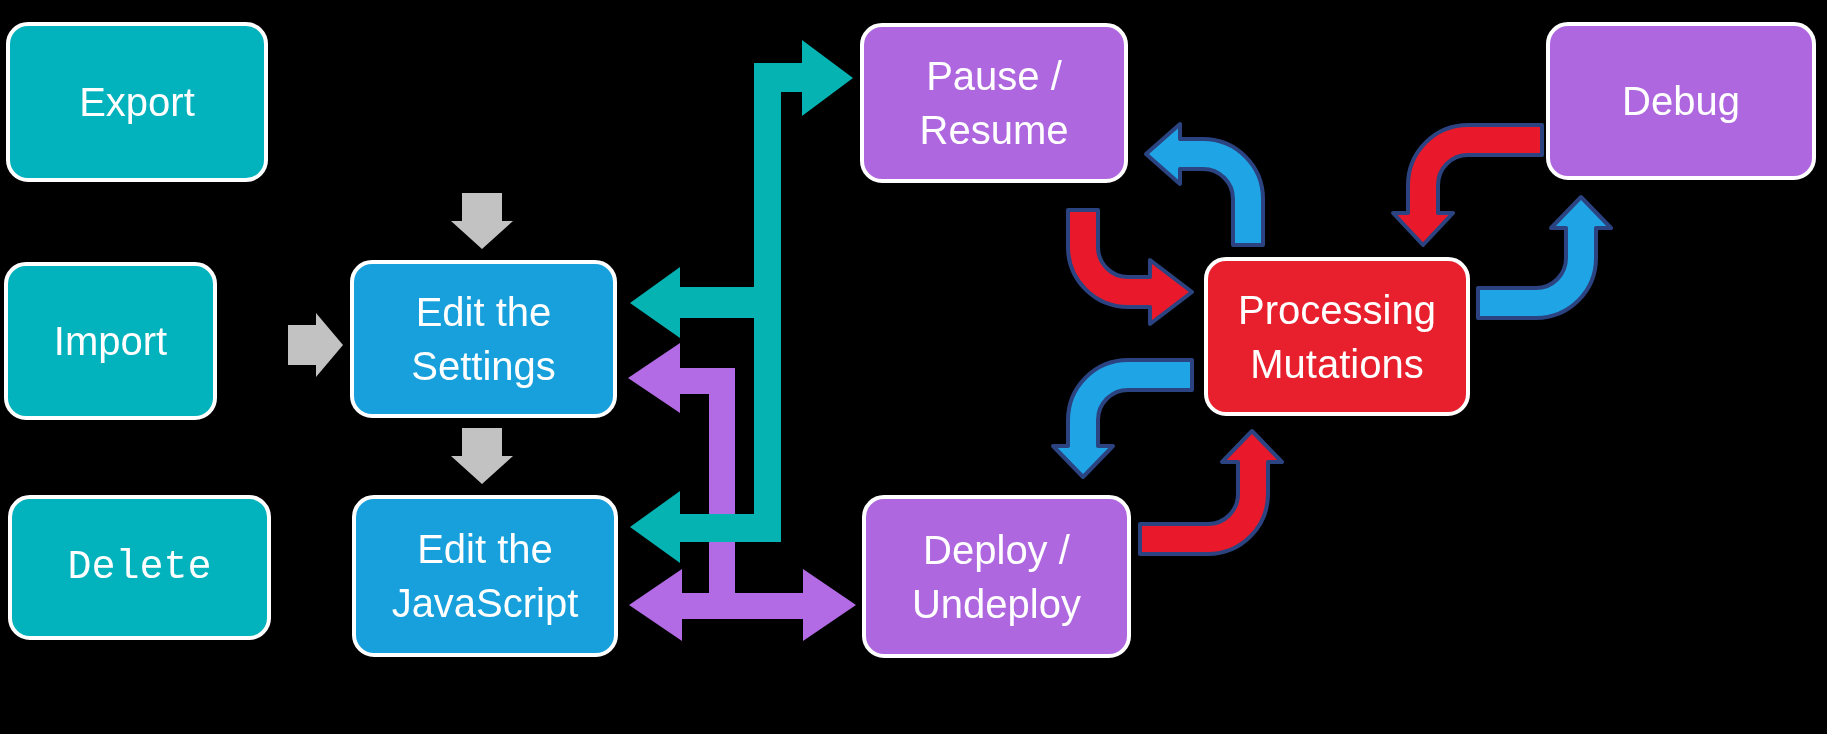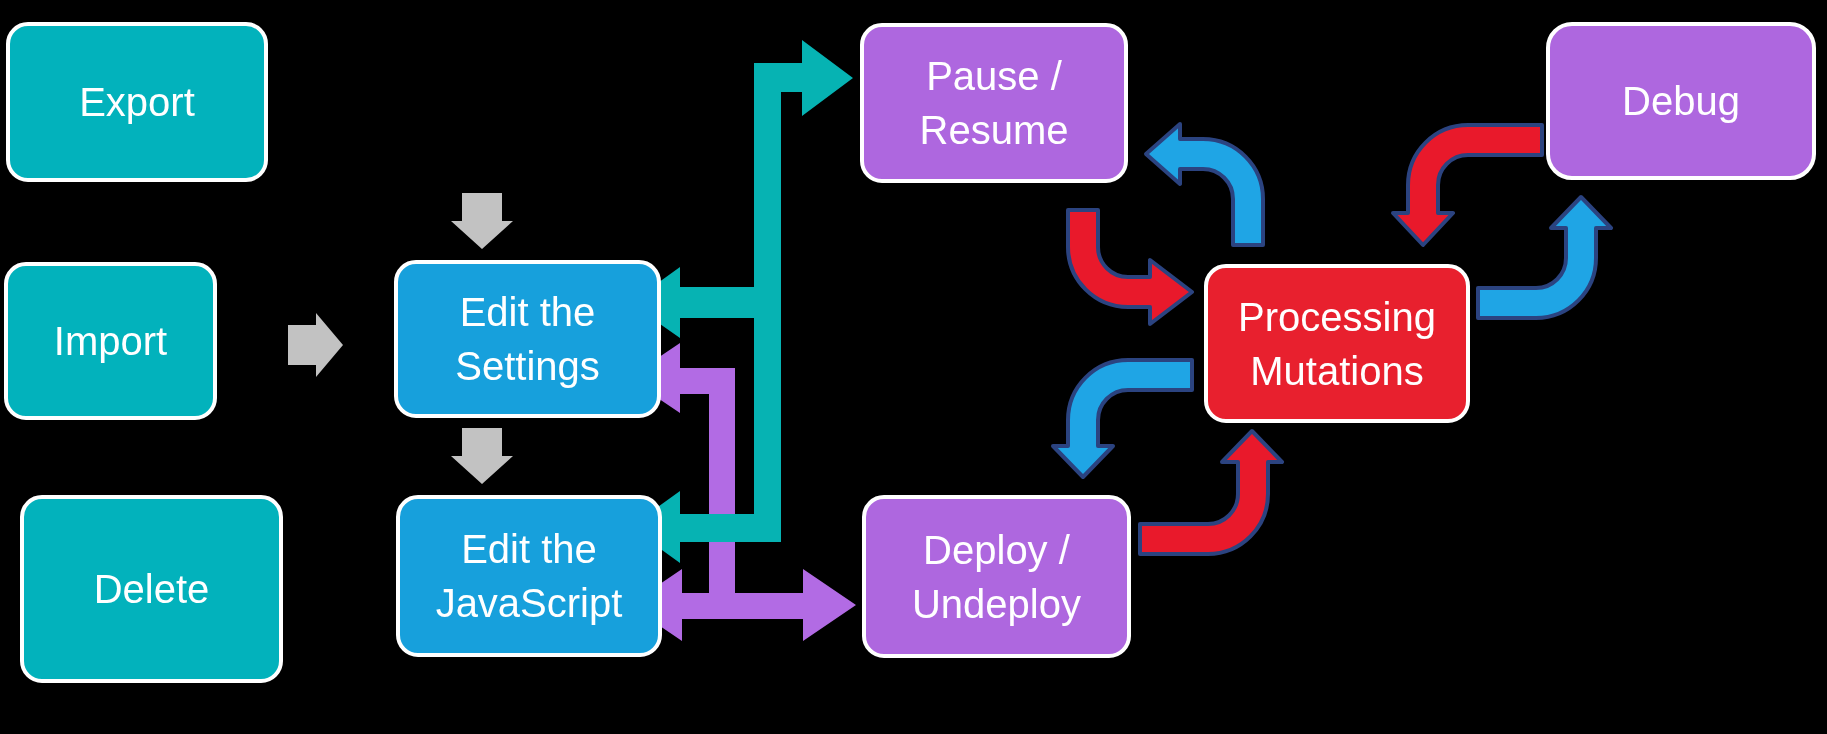--- a/index.html
+++ b/index.html
@@ -24,35 +24,35 @@
     color: var(--label-text, #fff);
     font-size: 40px;
     line-height: 1.35;
     display: flex;
     align-items: center;
     justify-content: center;
     text-align: center;
     white-space: pre-line;
   }
   .node.teal   { background: var(--teal-box); }
-  .node.blue   { background: var(--blue-box); margin-left: 44px; }
+  .node.blue   { background: var(--blue-box); }
   .node.purple { background: var(--purple-box); }
-  .node.red    { background: var(--red-box); margin-top: 7px; }
+  .node.red    { background: var(--red-box); }
 
   
   #n-export        { left: 6px;    top: 22px;  width: 262px; height: 160px; text-align: center; }
   #n-add-new       { left: 347px;  top: 22px;  width: 266px; height: 160px; }
   #n-import        { left: 4px;    top: 262px; width: 213px; height: 158px; }
   #n-edit-settings { left: 350px;  top: 260px; width: 267px; height: 158px; }
-  #n-delete        { left: 20px;    top: 495px; width: 263px; height: 188px; }
+  #n-delete        { left: 8px;    top: 495px; width: 263px; height: 145px; font-family: Liberation Mono, monospace; }
   #n-edit-js       { left: 352px;  top: 495px; width: 266px; height: 162px; }
   #n-pause-resume  { left: 860px;  top: 23px;  width: 268px; height: 160px; text-align: center; }
   #n-deploy        { left: 862px;  top: 495px; width: 269px; height: 163px; text-align: center; }
   #n-processing    { left: 1204px; top: 257px; width: 266px; height: 159px; }
-  #n-debug         { left: 1546px; top: 22px;  width: 270px; height: 158px; border-radius: 26px; }
+  #n-debug         { left: 1546px; top: 22px;  width: 270px; height: 158px; }
 
   .flow { stroke: var(--flow-outline); stroke-width: 4; stroke-linejoin: round; }
   .flow.red  { fill: var(--flow-red); }
   .flow.blue { fill: var(--flow-blue); }
   .gray   { fill: var(--gray-arrow); }
   .tealA  { fill: var(--teal-arrow); }
   .purpA  { fill: var(--purple-arrow); }
 </style>
 </head>
 <body>

